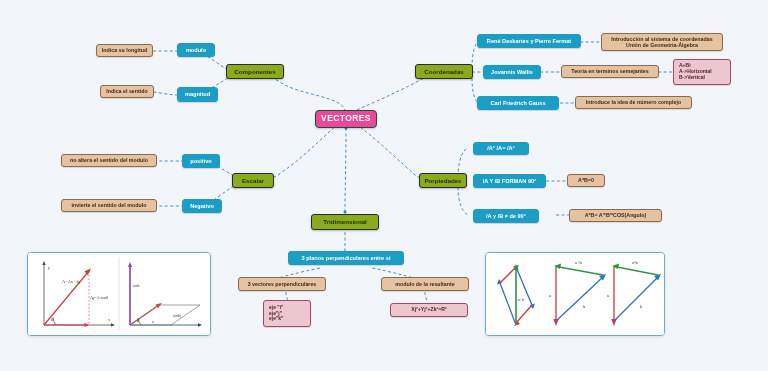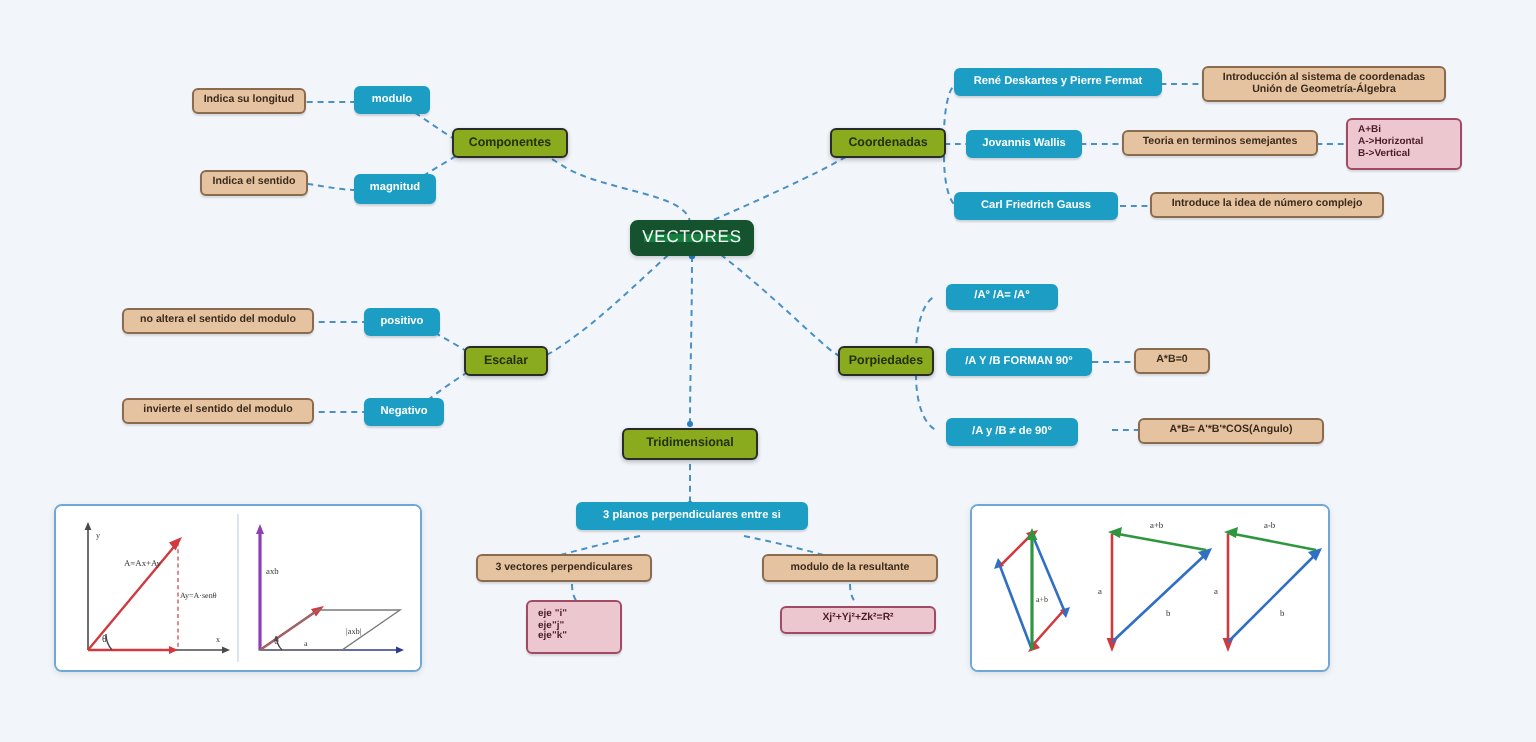--- a/index.html
+++ b/index.html
@@ -17,22 +17,22 @@
     box-sizing:border-box;
     display:flex;align-items:center;justify-content:center;
     text-align:center;
     line-height:1.15;
     border-radius:3px;
     z-index:3;
     white-space:pre-line;
   }
   
   .n-root{
-    background:#15803d;border:7px solid #14532d;color:#ffffff;
-    font-weight:normal;font-size:8.5px;letter-spacing:.4px;
+    background:#ec4899;border:1px solid #14532d;color:#ffffff;
+    font-weight:bold;font-size:8.5px;letter-spacing:.4px;
     border-radius:4px;
     box-shadow:0 1px 2px rgba(0,0,0,.18);
   }
   
   .n-olive{
     background:#8bab1e;border:1.4px solid #2b2b2b;color:#23310a;
     font-weight:bold;font-size:6.2px;
     box-shadow:0 1px 2px rgba(0,0,0,.25);
   }
   

